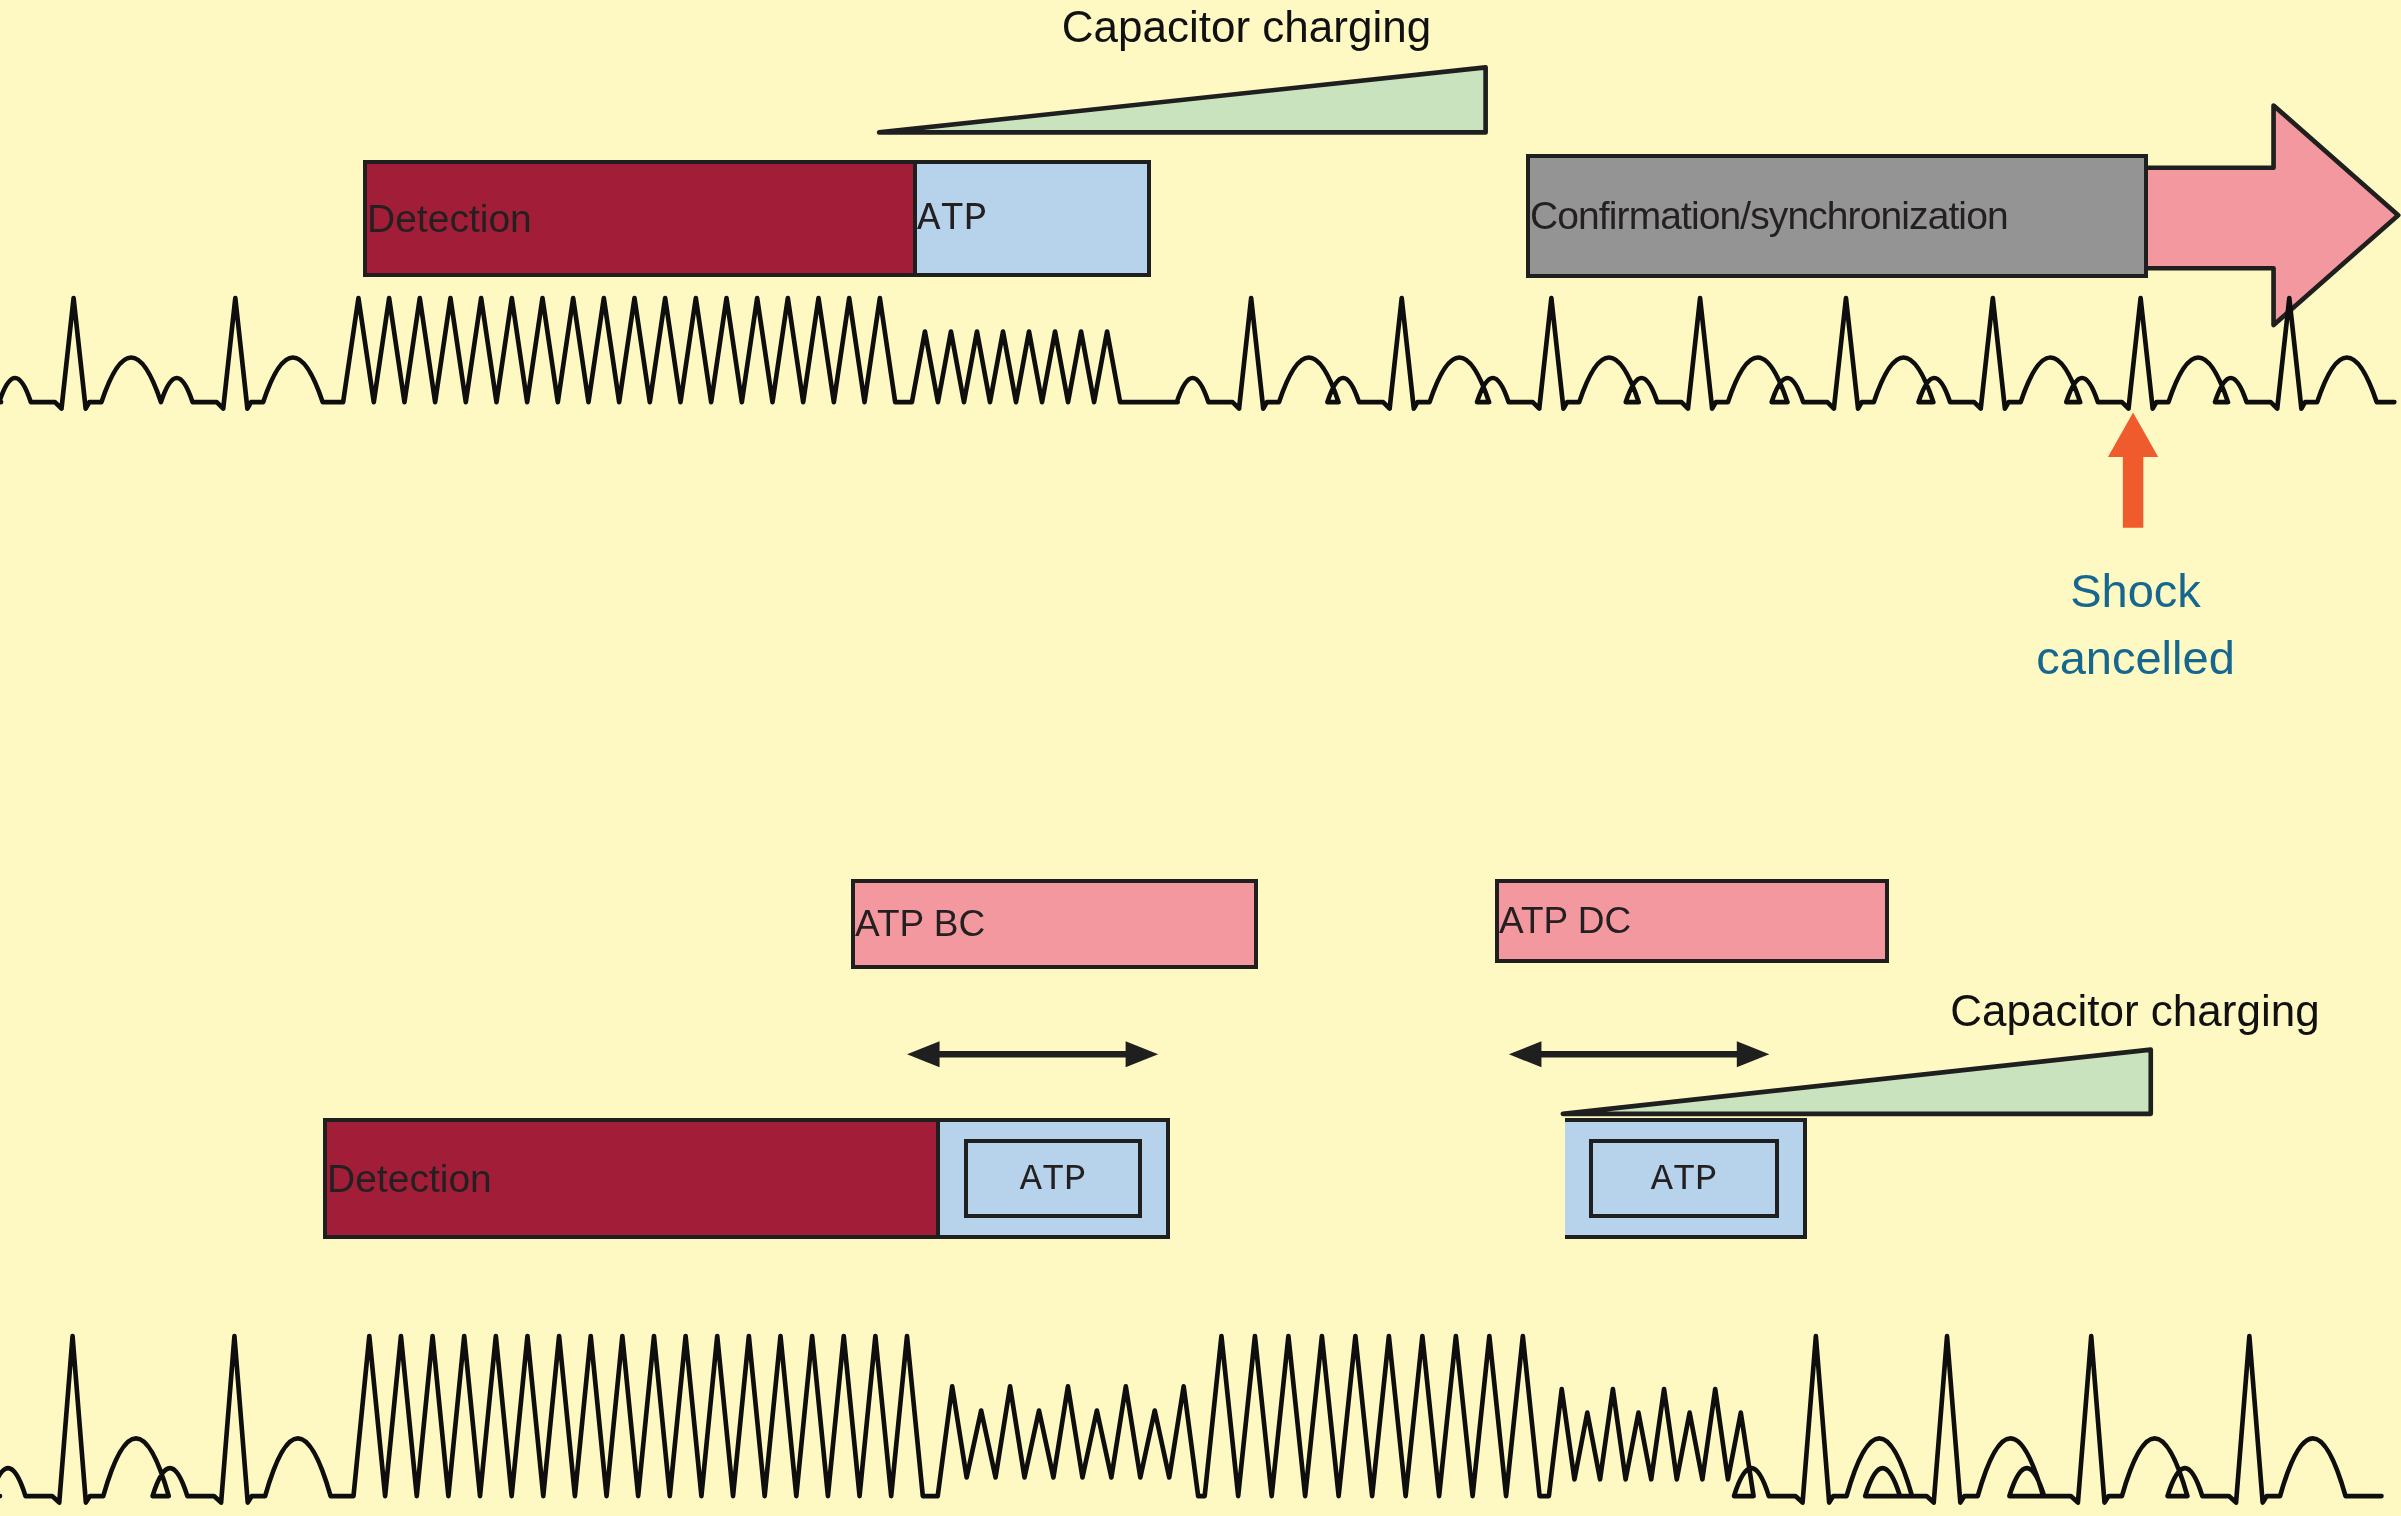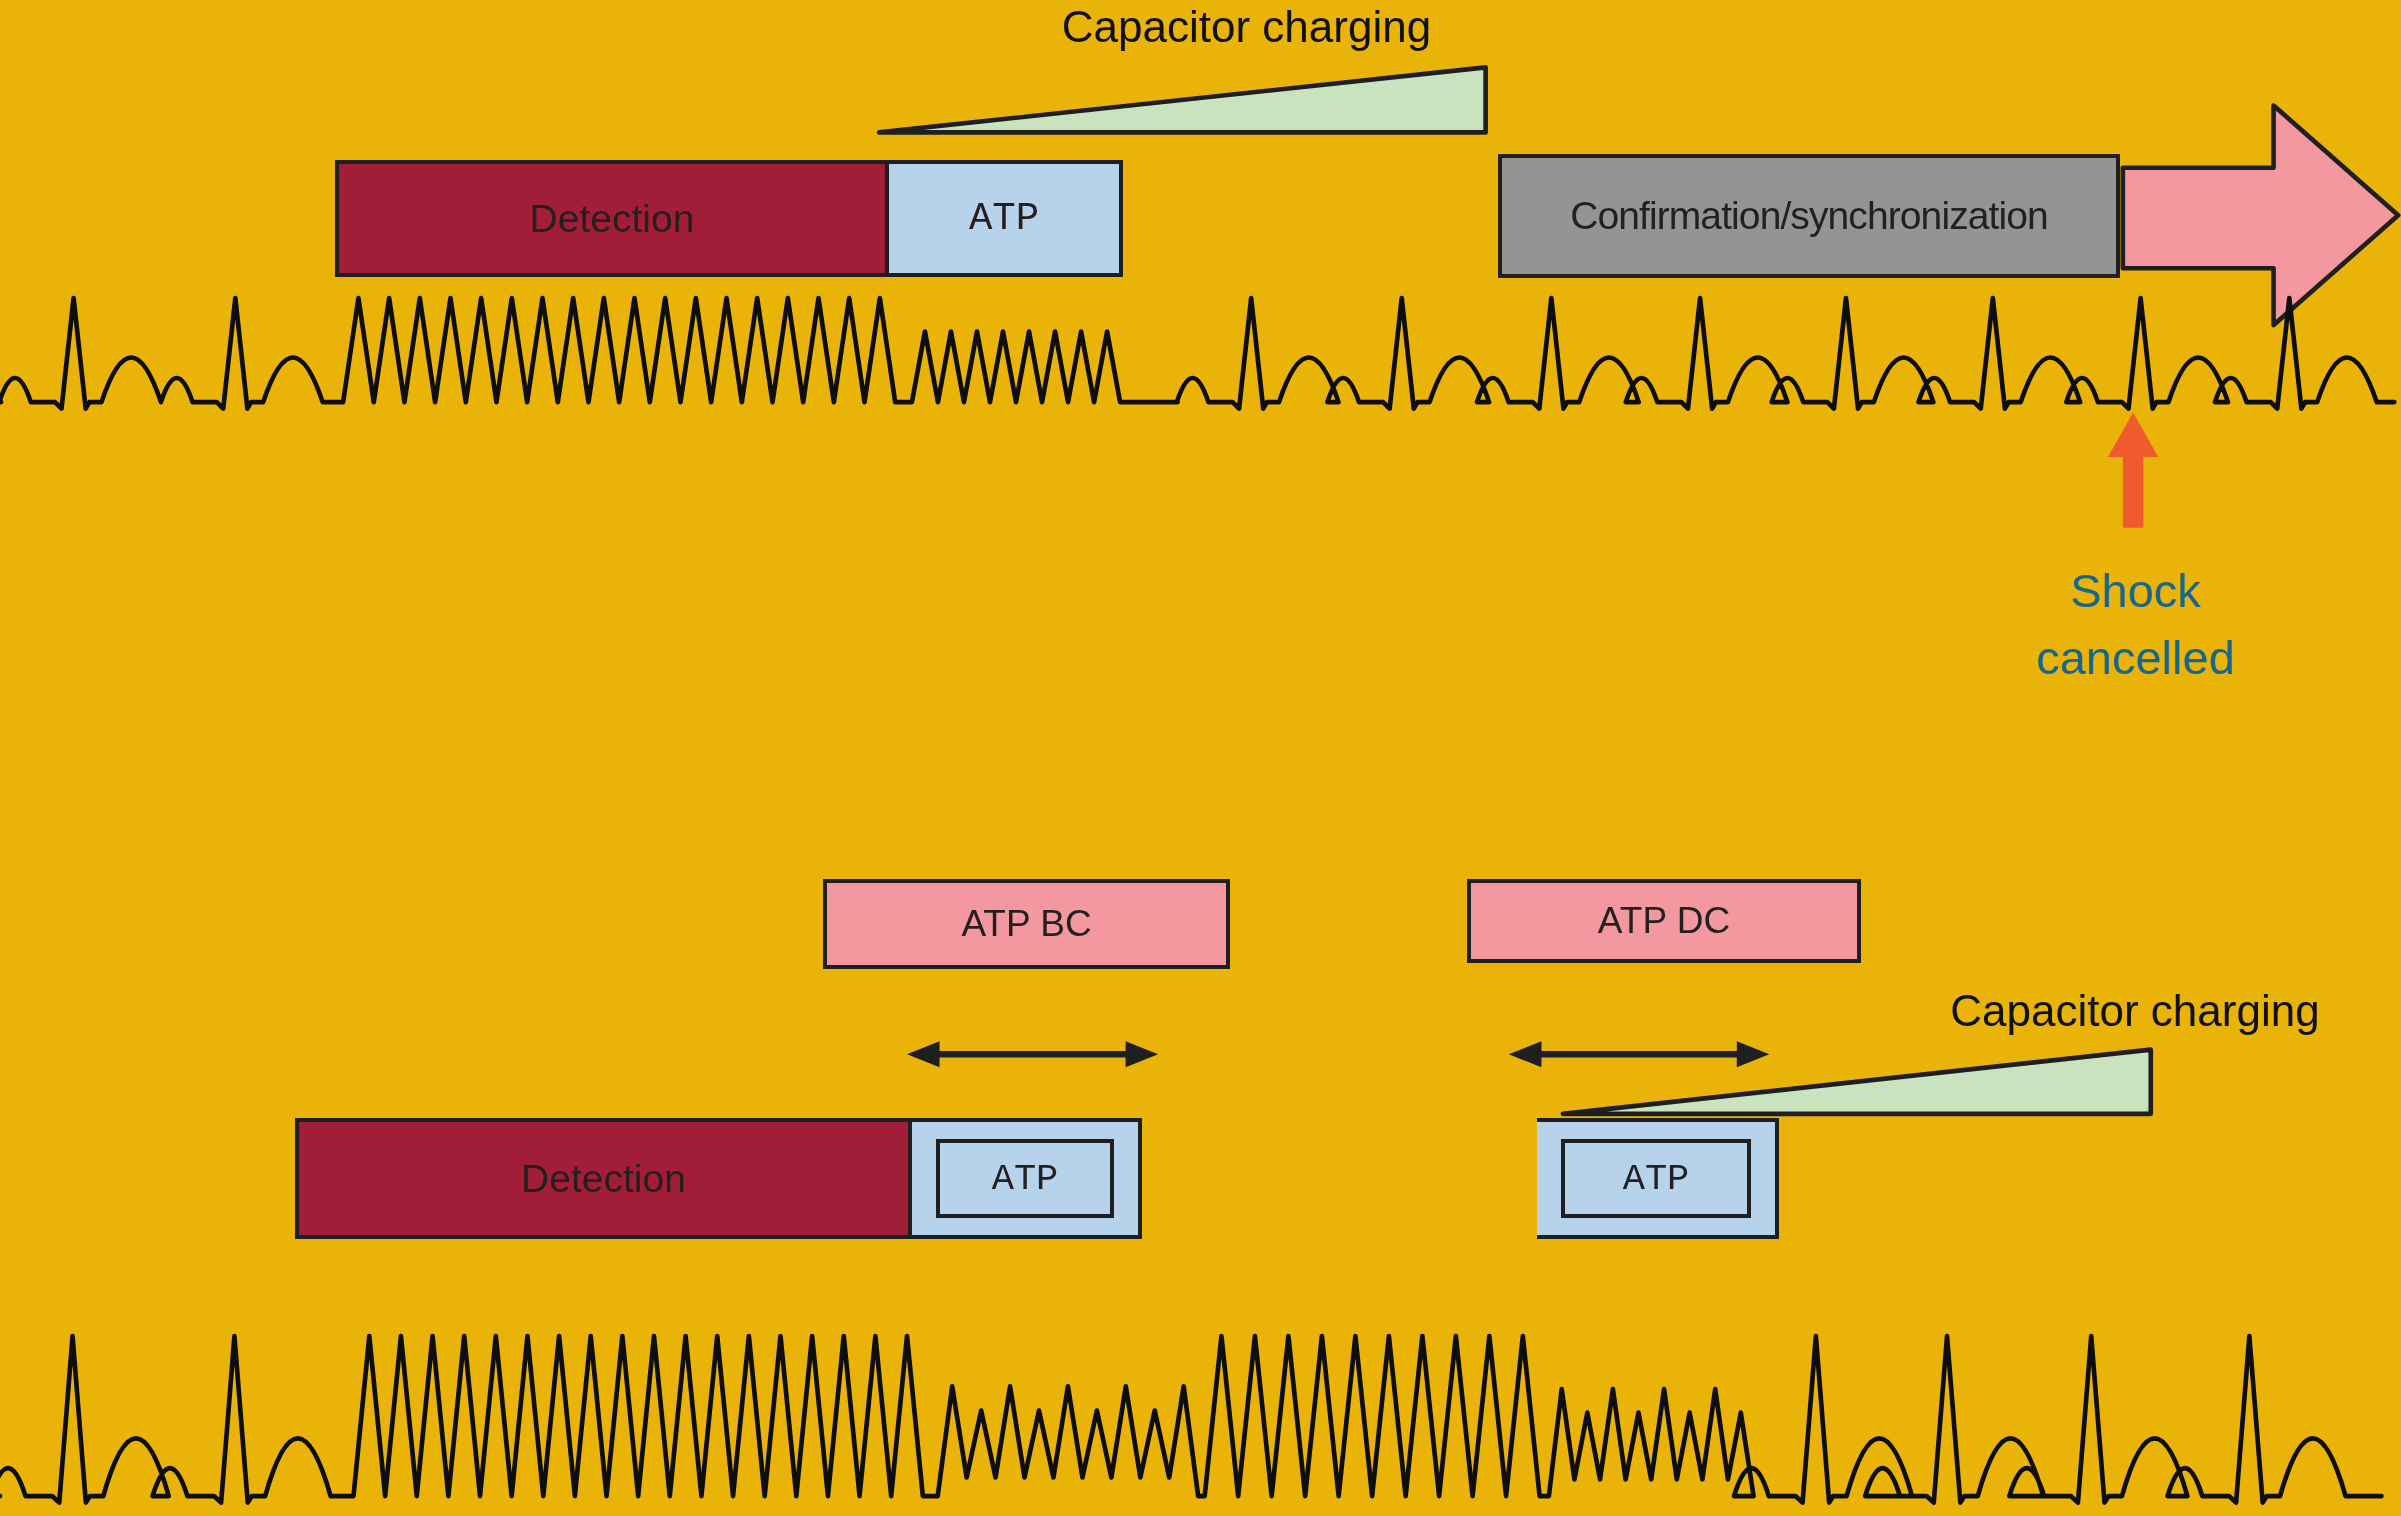--- a/index.html
+++ b/index.html
@@ -1,25 +1,25 @@
 <!DOCTYPE html>
 <html style="--dark-red: #A21E38; --light-blue: #B7D3EC; --gray: #949494; --pink: #F4989F; --green: #C9E3BE; --orange: #EF5B2D; --teal-text: #16678F; --text-dark: #241F21; --line: #1F1F1F; --ecg: #0E0E0E;font-size:15px"><head>
 <meta charset="utf-8">
 <style>
   html,body{margin:0;padding:0;background:#ffffff;}
   *{box-sizing:border-box;}
   #canvas{
-    position:relative;width:2401px;height:1517px;background:#eab308;
+    position:relative;width:2401px;height:1517px;background:#fef9c3;
     font-family:"Liberation Sans", sans-serif;overflow:hidden;
   }
   .shape-layer{position:absolute;left:0;top:0;width:2401px;height:1517px;pointer-events:none;}
   .box{
     position:absolute;border:4.7px solid var(--line);
-    display:flex;align-items:center;justify-content:center;
-    color:var(--text-dark);font-size:39px;white-space:nowrap;
+    display:flex;align-items:center;justify-content:flex-start;
+    color:var(--text-dark);font-size:39px;white-space:nowrap;margin-left:28px;
   }
   .box.red{background:var(--dark-red);}
   .box.blue{background:var(--light-blue);font-family:Liberation Mono, monospace;}
   .box.gray{background:var(--gray);font-size:39px;letter-spacing:-0.9px;}
   .box.pink{background:var(--pink);font-size:37px;}
   .inner-atp{
     position:absolute;left:24px;right:24px;top:16.7px;bottom:16.7px;
     border:4.7px solid var(--line);display:flex;align-items:center;justify-content:center;
     font-size:37px;color:var(--text-dark);
   }

